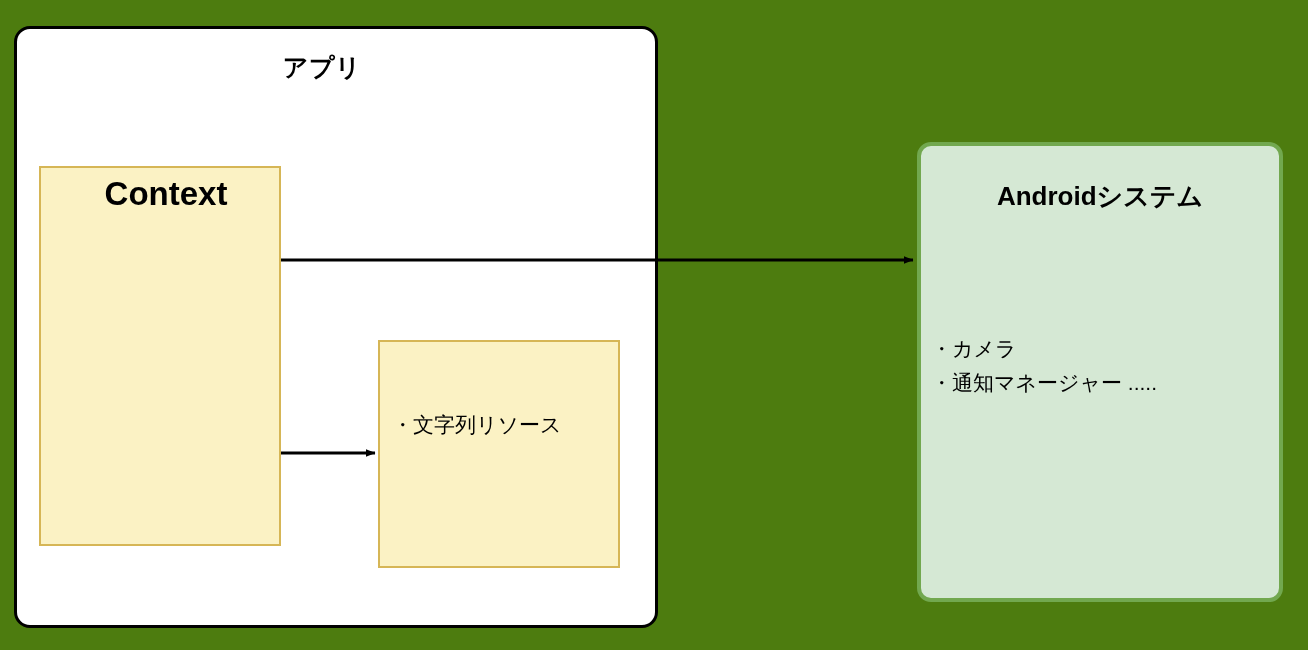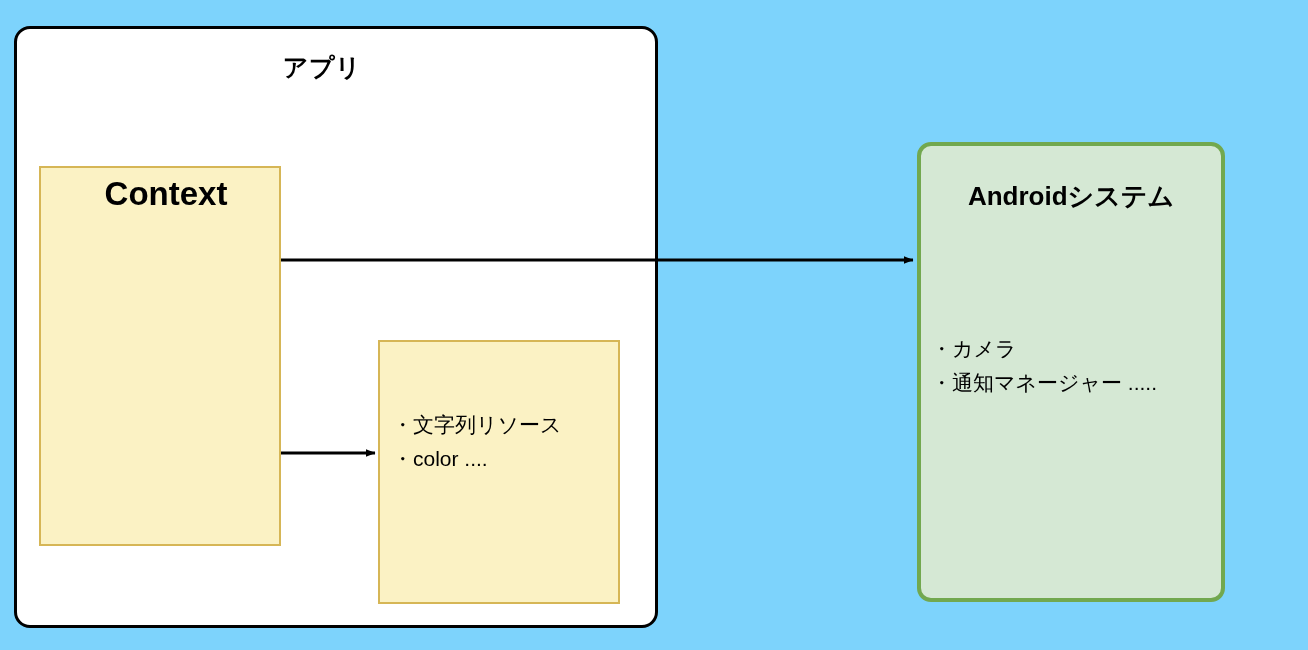--- a/index.html
+++ b/index.html
@@ -8,21 +8,21 @@
     background: #ffffff;
   }
   body {
     font-family: "Liberation Sans", "DejaVu Sans", sans-serif;
     color: #000000;
   }
   #canvas {
     position: relative;
     width: 1308px;
     height: 650px;
-    background: #7dd3fc;
+    background: #4d7c0f;
     overflow: hidden;
   }
 
   
   .app-box {
     position: absolute;
     left: 14px;
     top: 26px;
     width: 644px;
     height: 602px;
@@ -64,38 +64,38 @@
     text-align: center;
     font-size: 33px;
     font-weight: bold;
     line-height: 1.1;
     margin-left: 45px;
   }
   .resources-box {
     left: 378px;
     top: 340px;
     width: 242px;
-    height: 264px;
+    height: 228px;
   }
   .resources-list {
     position: absolute;
     left: 12px;
     top: 66px;
     right: 6px;
     font-size: 21px;
     line-height: 34px;
     white-space: nowrap;
   }
 
   
   .green-box {
     position: absolute;
     left: 917px;
     top: 142px;
-    width: 308px;
+    width: 366px;
     height: 460px;
     box-sizing: border-box;
     background: #d5e8d4;
     border: 4px solid #72a84f;
     border-radius: 14px;
   }
   .green-title {
     position: absolute;
     left: 0;
     top: 36px;
@@ -134,21 +134,20 @@
 
   <div class="app-box"></div>
   <div class="app-title">アプリ</div>
 
   <div class="yellow-box context-box"></div>
   <div class="context-label">Context</div>
 
   <div class="yellow-box resources-box">
     <div class="resources-list">
       <span class="list-line">・文字列リソース</span>
-      <span class="list-line">・color ....</span>
     </div>
   </div>
 
   <div class="green-box">
     <div class="green-title">Androidシステム</div>
     <div class="green-list">
       <span class="list-line">・カメラ</span>
       <span class="list-line">・通知マネージャー .....</span>
     </div>
   </div>

